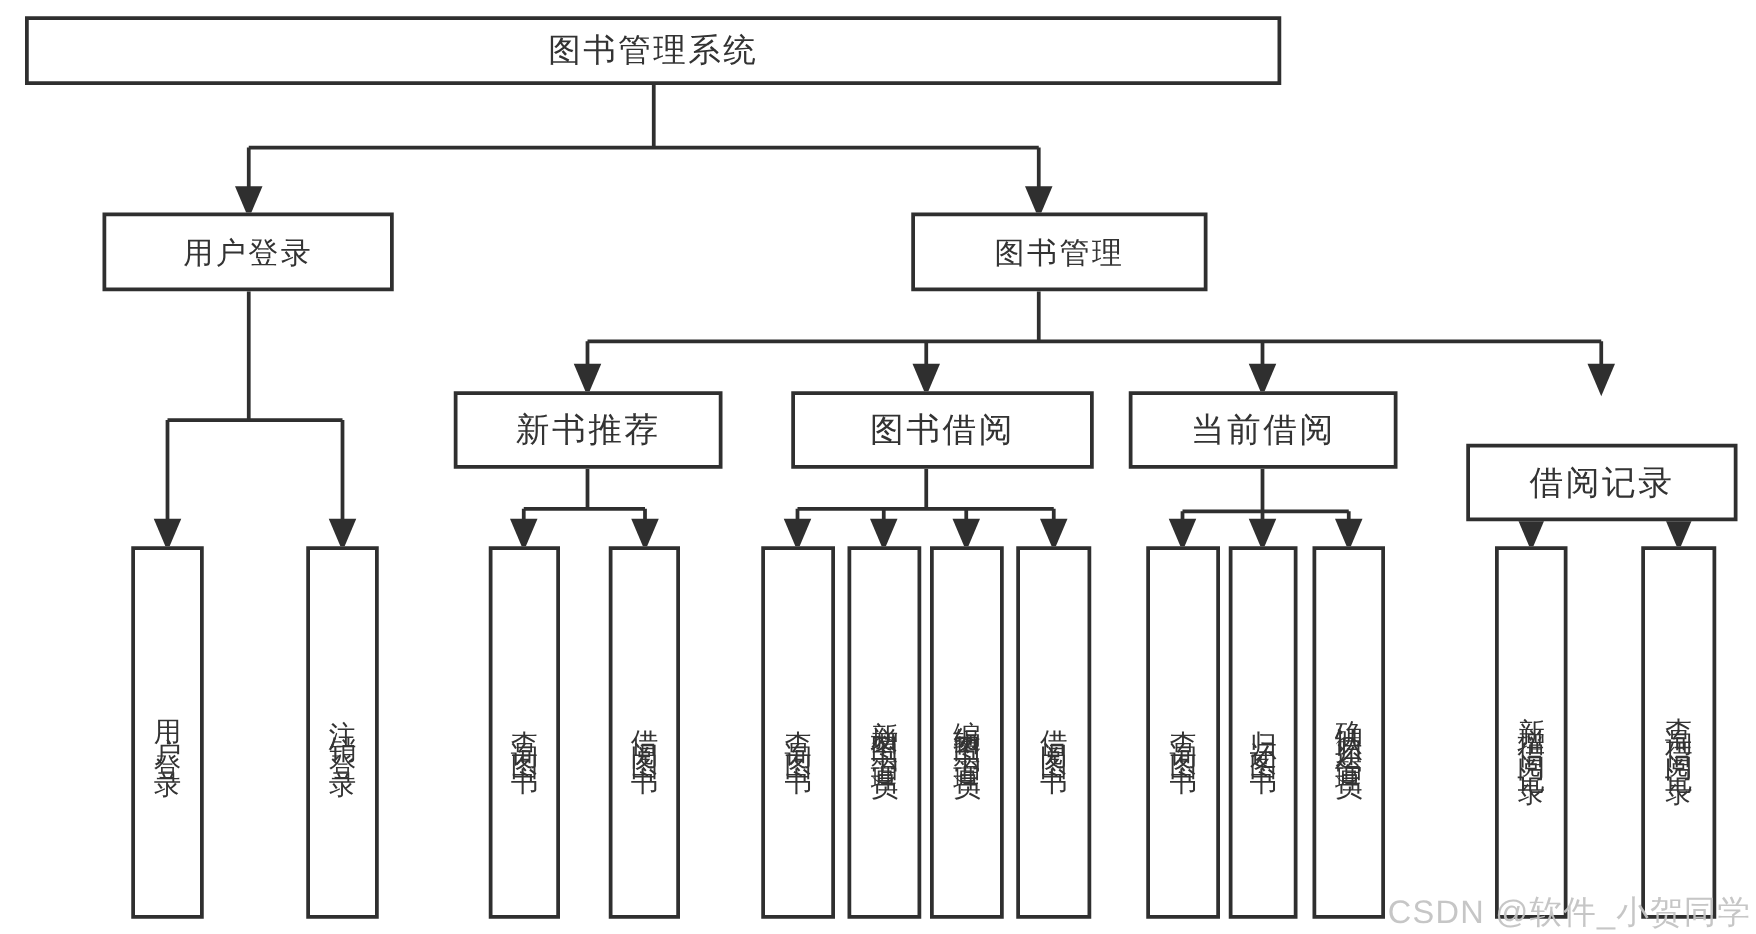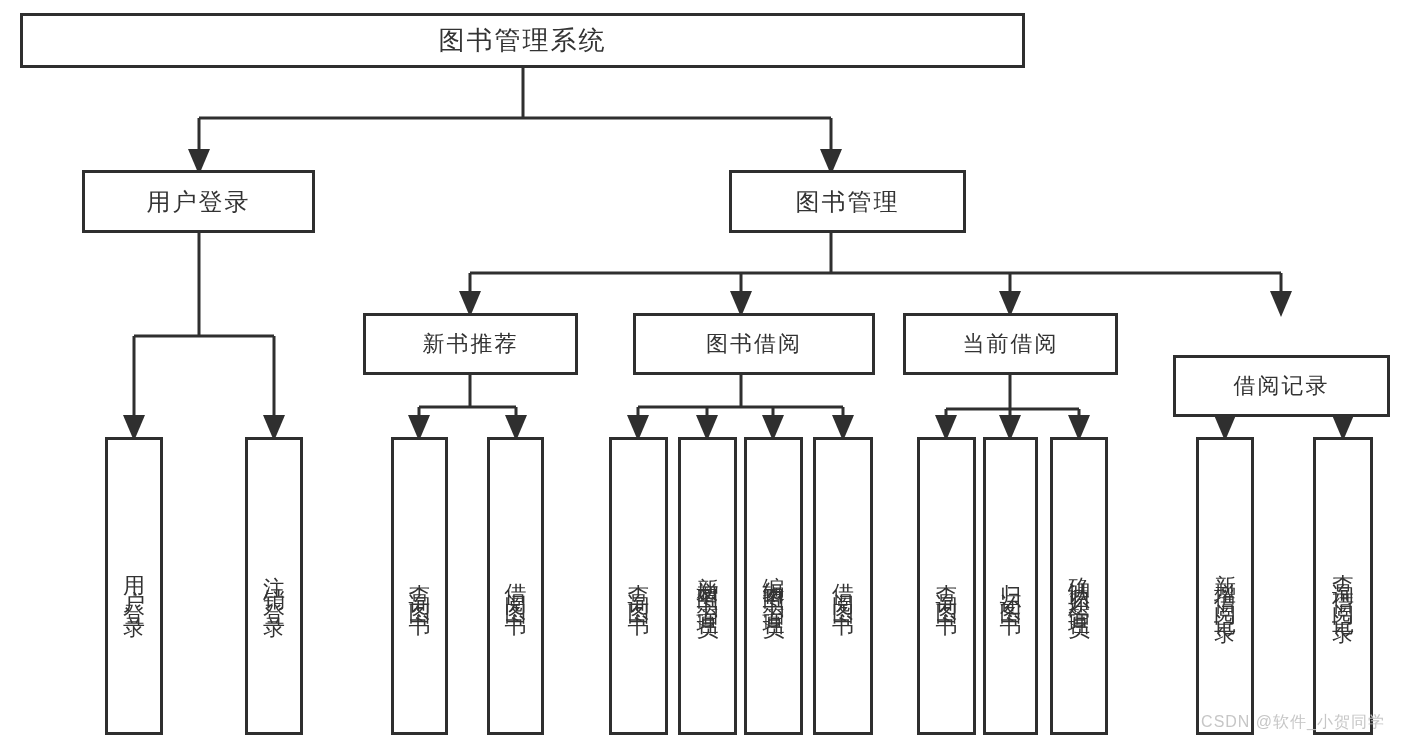--- a/index.html
+++ b/index.html
@@ -12,42 +12,42 @@
   .ahead{fill:#2f2f2f;stroke:none;}
   .node{
     position:absolute;z-index:2;box-sizing:border-box;
     border:3px solid #2f2f2f;background:#ffffff;
     display:flex;align-items:center;justify-content:center;
     font-size:24px;letter-spacing:2px;white-space:nowrap;
   }
   .n-root{left:20px;top:13px;width:1005px;height:55px;font-size:26px;}
   .n-l2a{left:82px;top:170px;width:233px;height:63px;}
   .n-l2b{left:713px;top:170px;width:237px;height:63px;margin-left:16px;}
-  .n-l3{top:313px;height:62px;font-size:22px;}
+  .n-l3{top:313px;height:62px;font-size:27px;}
   .n-l3a{left:363px;width:215px;}
   .n-l3b{left:633px;width:242px;}
   .n-l3c{left:903px;width:215px;text-align:right;}
   .n-l3d{left:1173px;width:217px;margin-top:42px;}
   .leaf{top:437px;height:298px;width:58px;font-size:22px;letter-spacing:0;}
   .leaf .vtext{
     writing-mode:vertical-rl;text-orientation:mixed;
     letter-spacing:10px;line-height:1;white-space:nowrap;
   }
   .sp-wide .vtext{letter-spacing:14px;}
   .sp-tight .vtext{letter-spacing:6px;}
   .lf1{left:105px;} .lf2{left:245px;}
   .lf3{left:391px;width:57px;} .lf4{left:487px;width:57px;}
   .lf5{left:609px;width:59px;} .lf6{left:678px;width:59px;}
   .lf7{left:744px;width:59px;} .lf8{left:813px;width:60px;}
   .lf9{left:917px;width:59px;} .lf10{left:983px;width:55px;}
   .lf11{left:1050px;width:58px;}
   .lf12{left:1196px;width:58px;} .lf13{left:1313px;width:60px;}
   .wm{
-    position:absolute;z-index:5;top:712px;right:20px;
-    font-size:16px;color:rgba(195,195,195,0.95);letter-spacing:1px;white-space:nowrap;
+    position:absolute;z-index:5;top:712px;right:4px;
+    font-size:26px;color:rgba(195,195,195,0.95);letter-spacing:1px;white-space:nowrap;
   }
 </style>
 </head>
 <body>
 
 <div class="canvas">
 
   <svg class="lines" width="1405" height="747" viewBox="0 0 1405 747">
     <g>
       <path class="cline" d="M523 66 V118 M199 118 H831 M199 118 V155 M831 118 V155"></path>

